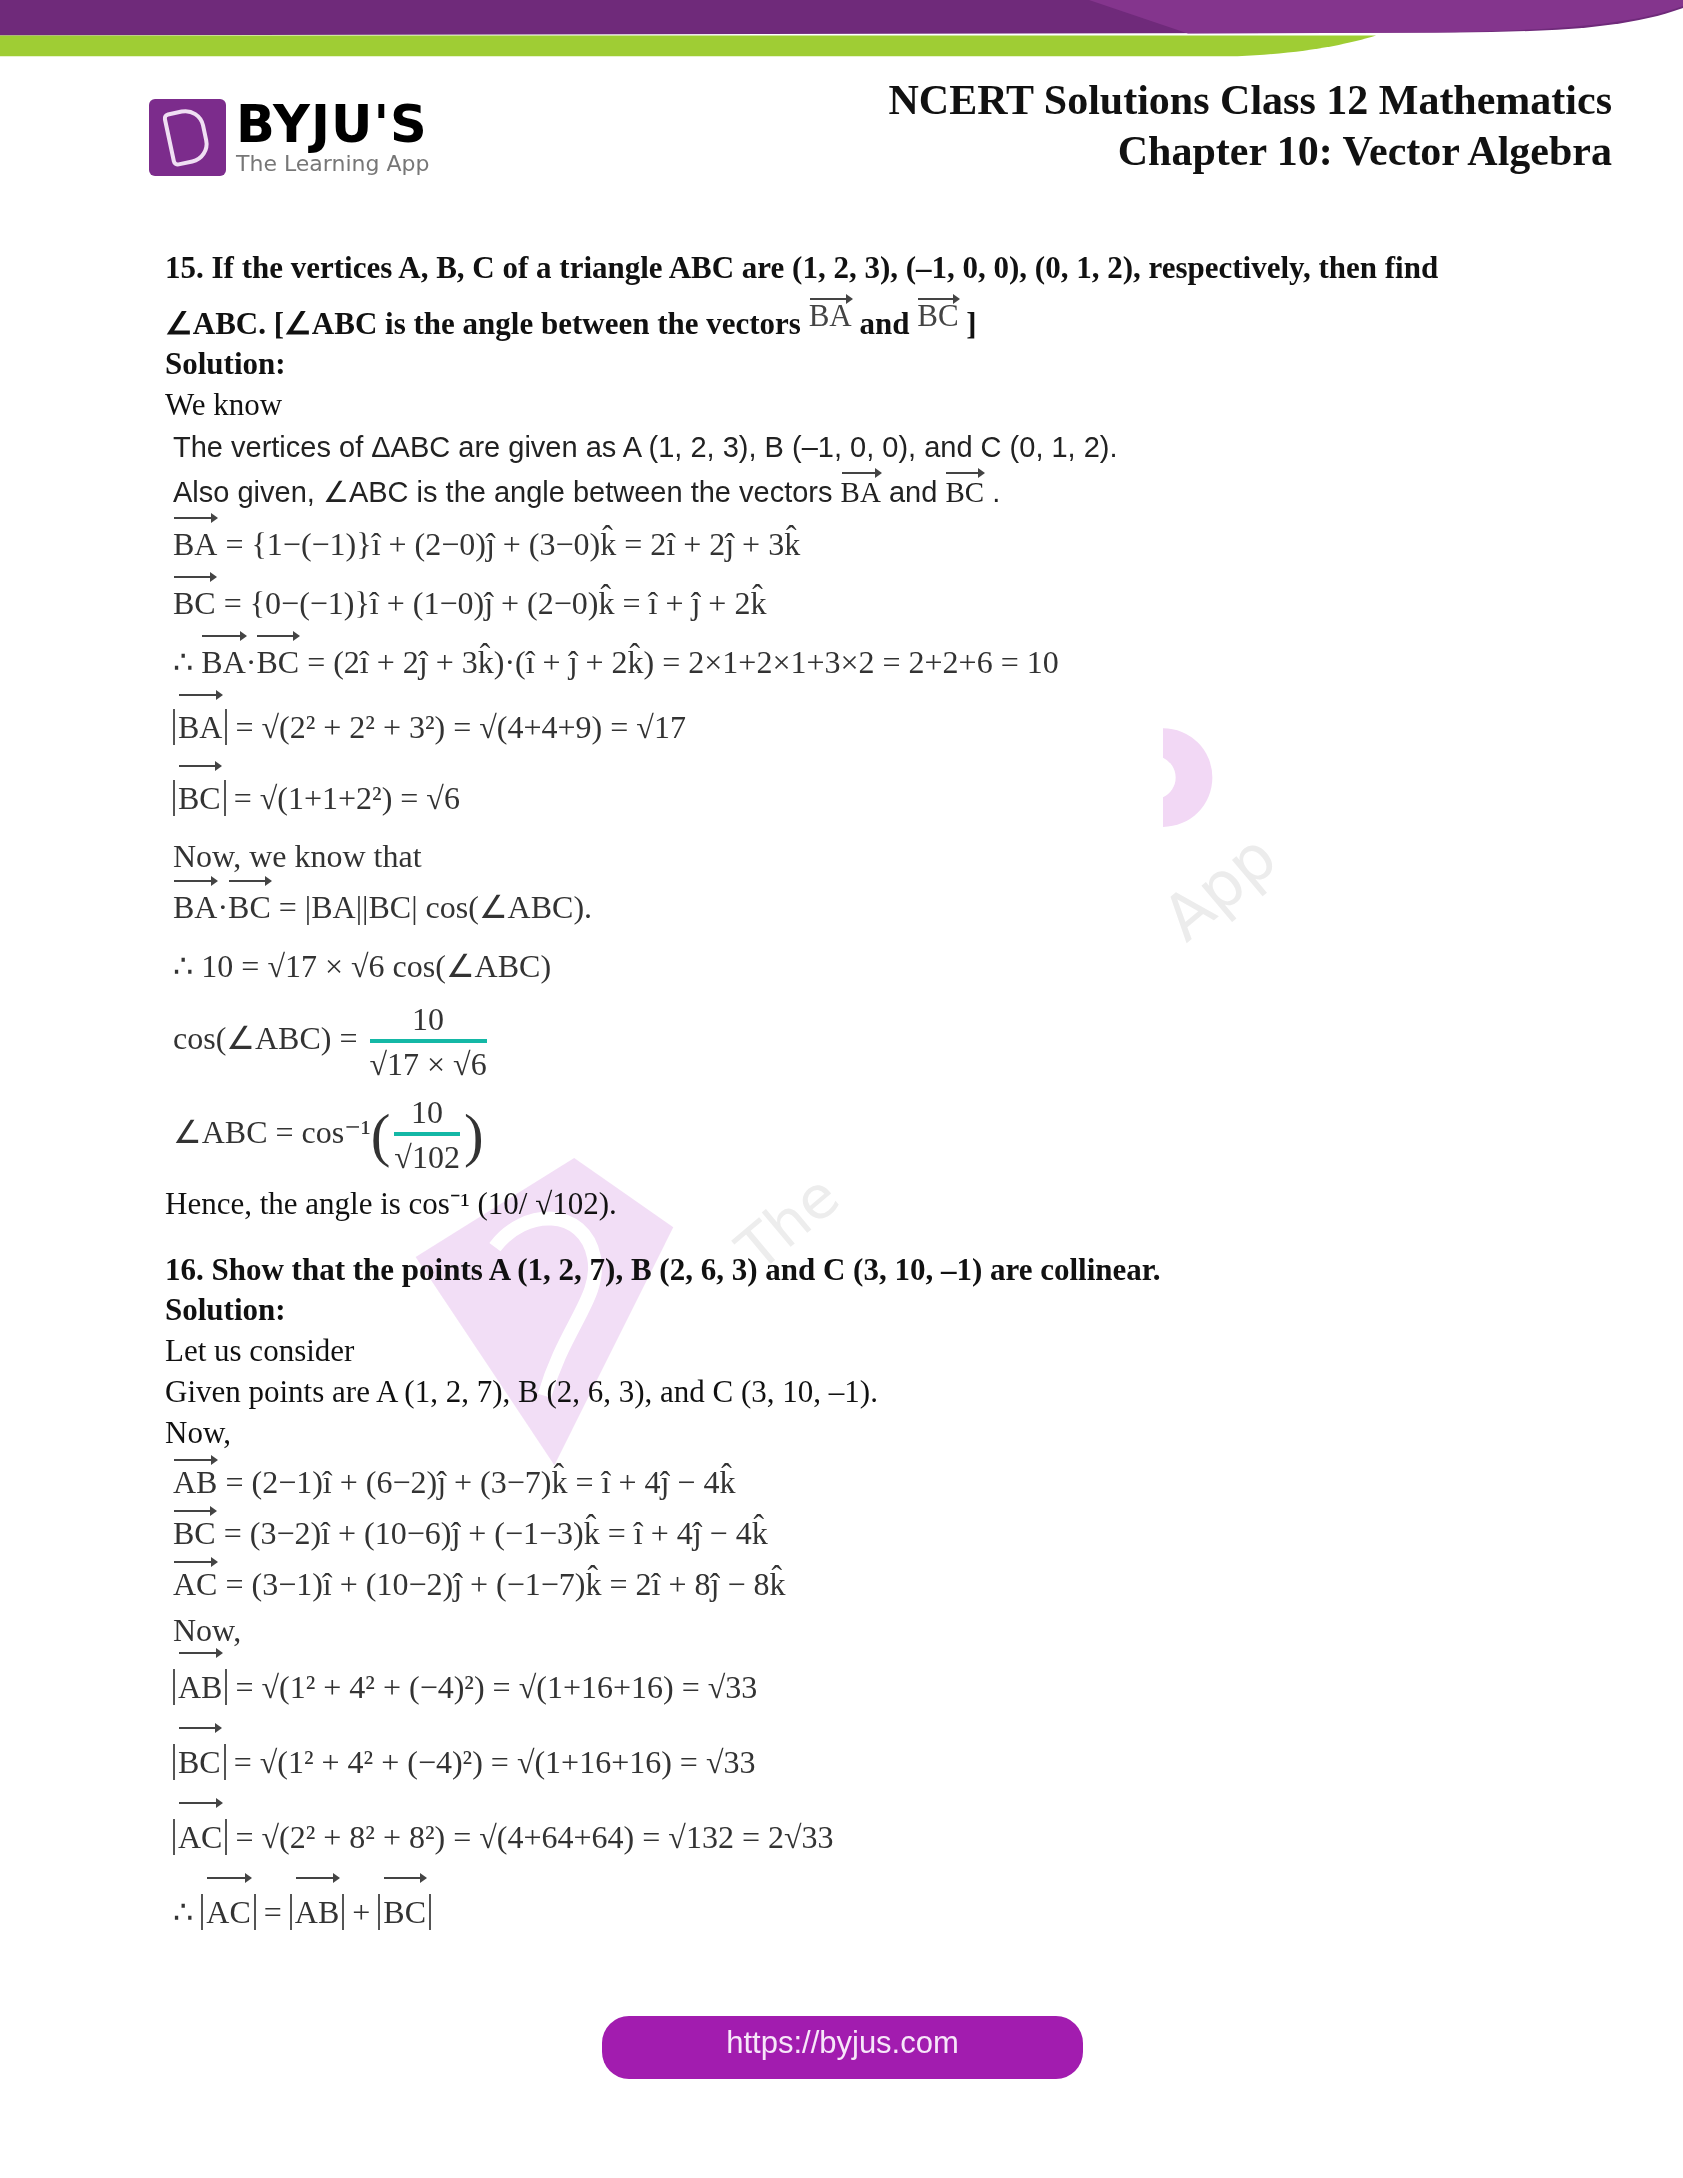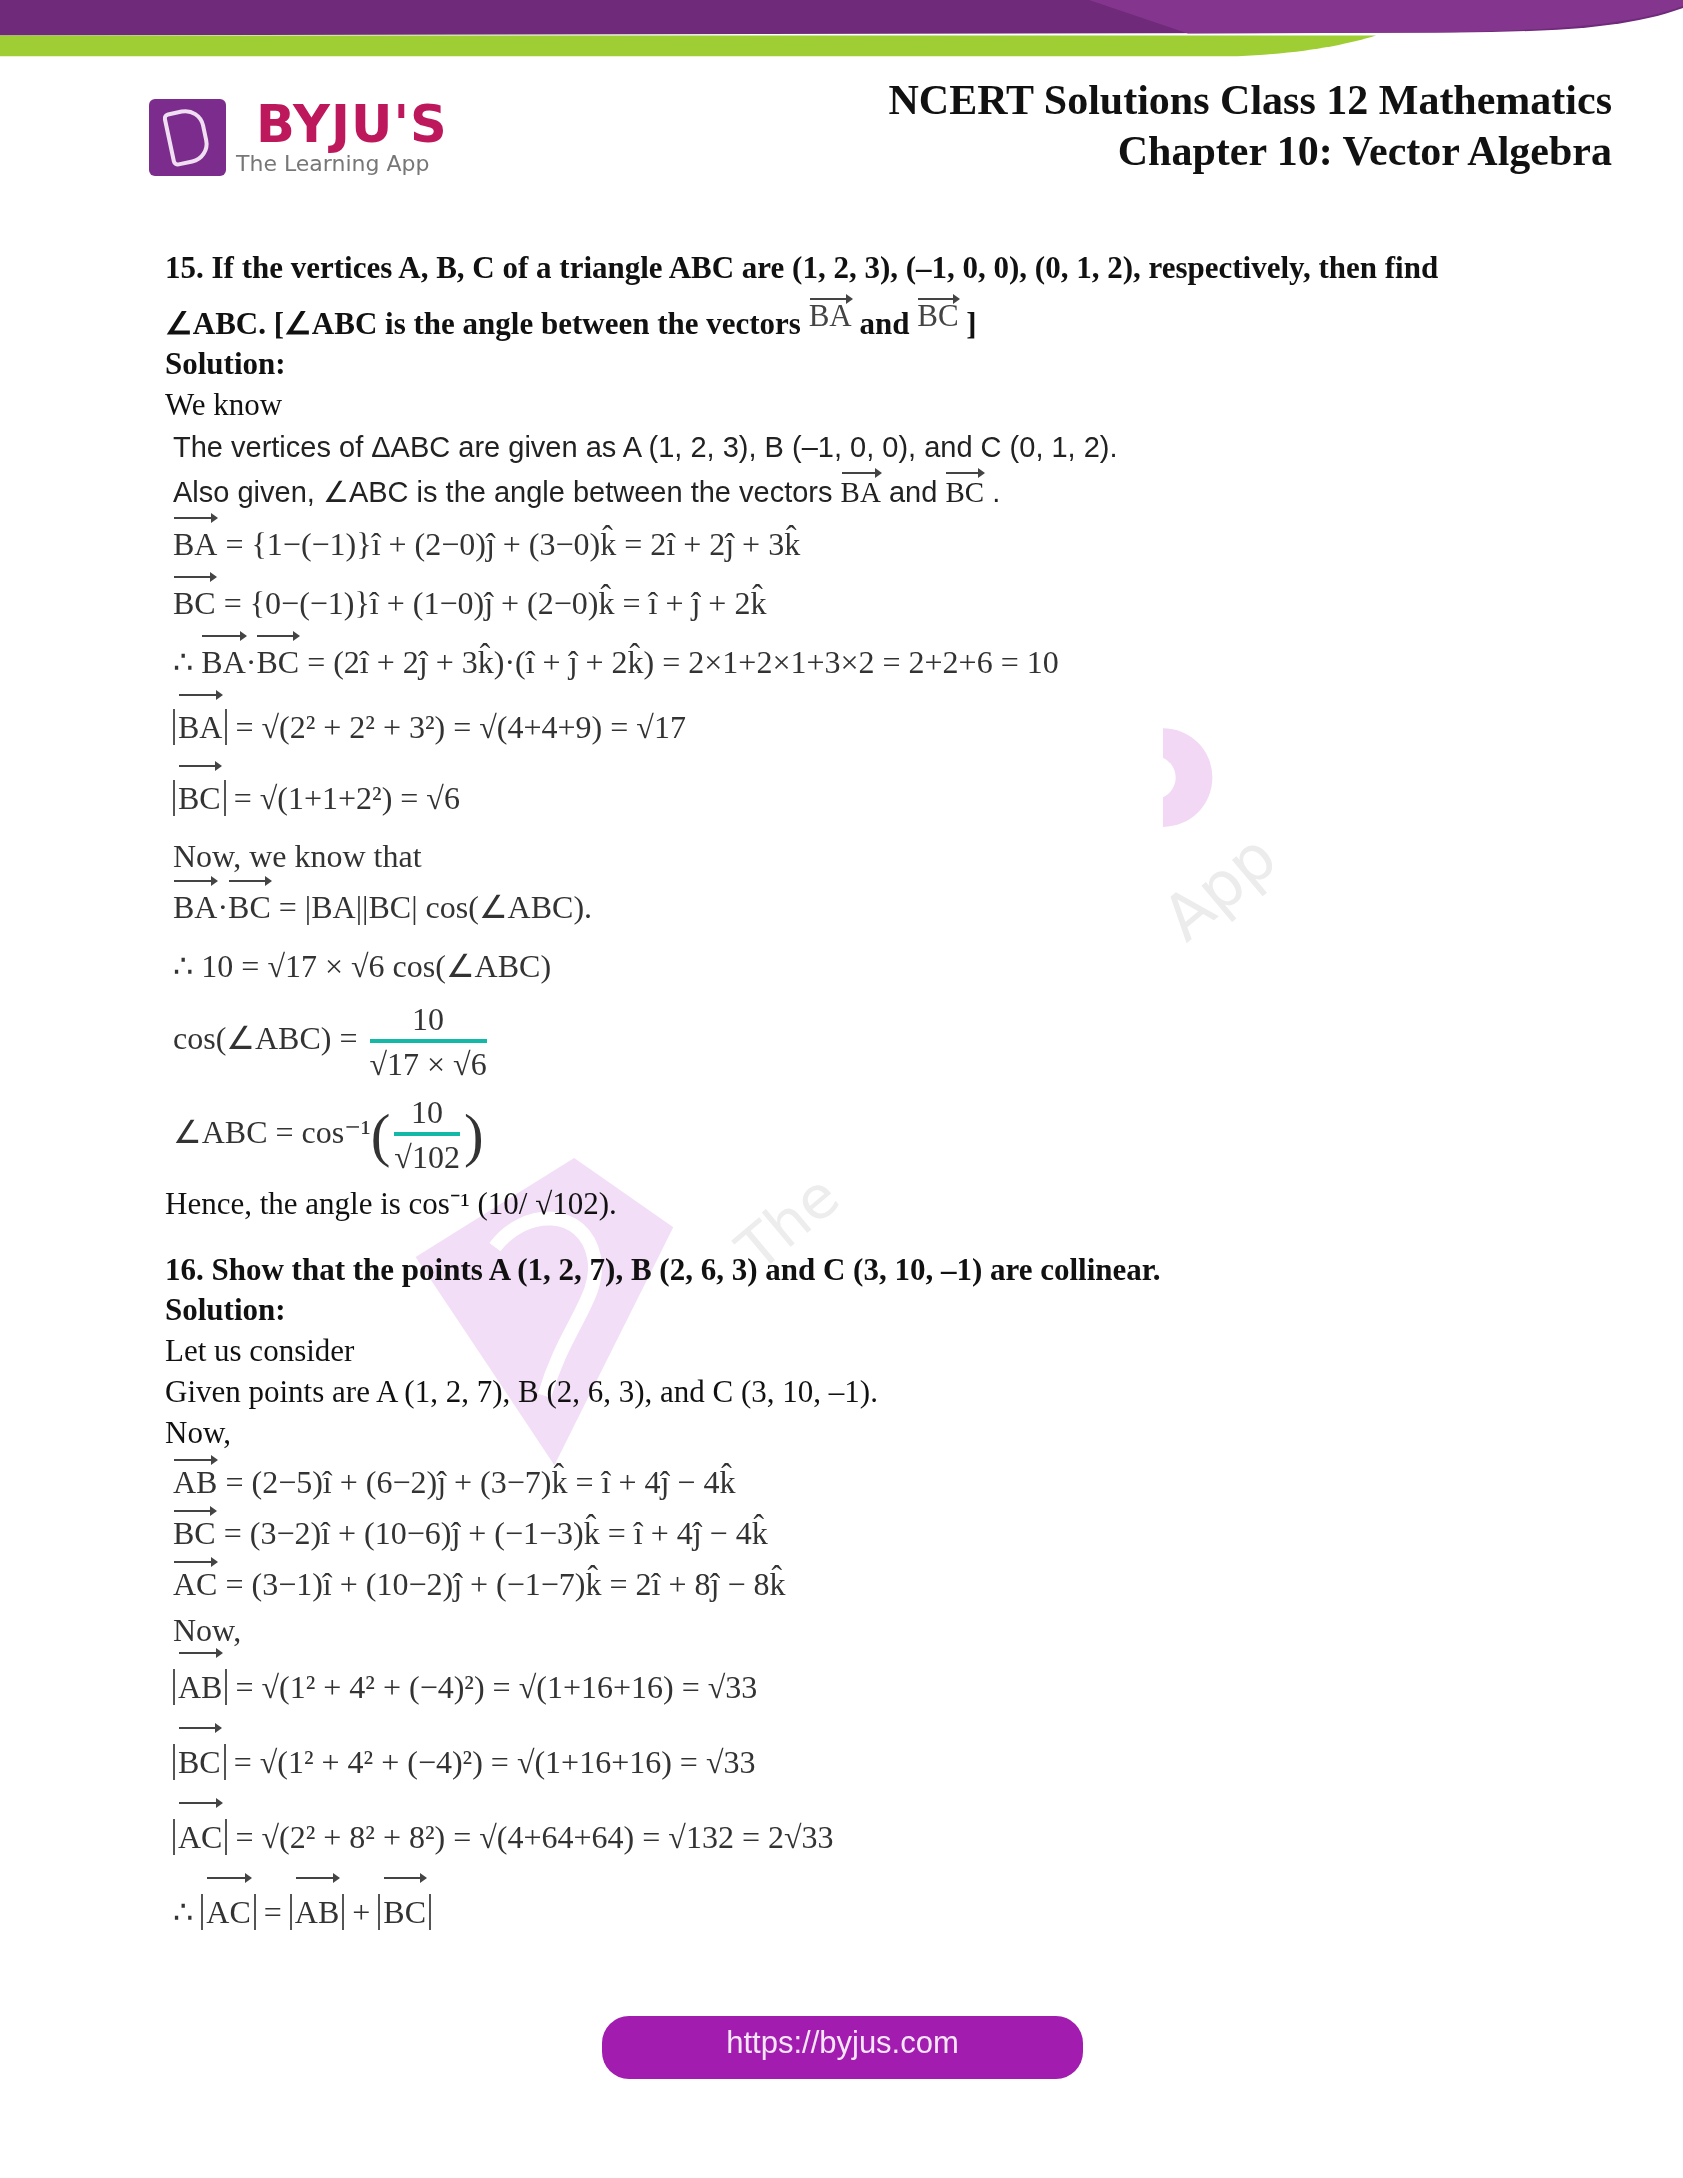--- a/index.html
+++ b/index.html
@@ -2,21 +2,21 @@
 <html><head>
 <meta charset="utf-8">
 <style>
   html, body { margin: 0; padding: 0; }
   body { width: 1683px; height: 2178px; background: #ffffff; position: relative; overflow: hidden; font-family: "Liberation Serif", serif; color: #111; }
   .band { position: absolute; left: 0; top: 0; width: 1683px; height: 69px; }
   .logo { position: absolute; left: 149px; top: 99px; display: flex; align-items: center; }
   .logo-box { width: 77px; height: 77px; background: #7c2c8c; border-radius: 6px; position: relative; }
   .logo-box .b { position: absolute; left: 18px; top: 10px; width: 40px; height: 55px; border: 4px solid #f0dff3; border-radius: 6px 20px 20px 6px; transform: rotate(-12deg); box-sizing: border-box; }
   .logo-text { margin-left: 10px; }
-  .logo-name { font-family: "DejaVu Sans", sans-serif; font-weight: bold; font-size: 51px; color: #be185d; line-height: 51px; letter-spacing: 1px; margin-left: 20px; }
+  .logo-name { font-family: "DejaVu Sans", sans-serif; font-weight: bold; font-size: 51px; color: #000000; line-height: 51px; letter-spacing: 1px; }
   .logo-tag { font-family: "DejaVu Sans", sans-serif; font-size: 22px; color: #777; line-height: 24px; margin-top: 2px; }
   .hdr { position: absolute; right: 71px; top: 75px; text-align: right; font-family: "Liberation Serif", serif; font-weight: bold; font-size: 42px; line-height: 51px; color: #111; }
   .content { position: absolute; left: 165px; top: 248px; width: 1386px; }
   .q { font-weight: bold; font-size: 31px; line-height: 40px; }
   .p { font-size: 31px; line-height: 41px; }
   .sans { font-family: "Liberation Sans", sans-serif; font-size: 29px; line-height: 45px; color: #222; padding-left: 8px; }
   .m { font-family: "Liberation Serif", serif; font-size: 32px; line-height: 59px; color: #333; padding-left: 8px; white-space: nowrap; }
   .vec { position: relative; display: inline-block; }
   .vec::before { content: ""; position: absolute; left: 1px; right: 1px; top: 2px; border-top: 2px solid #444; }
   .vec::after { content: ""; position: absolute; right: -1px; top: -2px; border-left: 7px solid #444; border-top: 5px solid transparent; border-bottom: 5px solid transparent; }
@@ -88,21 +88,21 @@
   <div class="m" style="line-height:95px;"><span>∠ABC = cos⁻¹</span><span style="font-size:59px;vertical-align:middle;">(</span><span class="frac"><span class="n">10</span><span class="d">√102</span></span><span style="font-size:59px;vertical-align:middle;">)</span></div>
   <div class="p">Hence, the angle is cos⁻¹ (10/ √102).</div>
 
   <div class="gap"></div>
 
   <div class="q">16. Show that the points A (1, 2, 7), B (2, 6, 3) and C (3, 10, –1) are collinear.</div>
   <div class="q">Solution:</div>
   <div class="p">Let us consider</div>
   <div class="p">Given points are A (1, 2, 7), B (2, 6, 3), and C (3, 10, –1).</div>
   <div class="p">Now,</div>
-  <div class="m" style="line-height:51px;margin-top:4px;"><span class="vec">AB</span><span> = (2−5)î + (6−2)ĵ + (3−7)k̂ = î + 4ĵ − 4k̂</span></div>
+  <div class="m" style="line-height:51px;margin-top:4px;"><span class="vec">AB</span><span> = (2−1)î + (6−2)ĵ + (3−7)k̂ = î + 4ĵ − 4k̂</span></div>
   <div class="m" style="line-height:51px;"><span class="vec">BC</span><span> = (3−2)î + (10−6)ĵ + (−1−3)k̂ = î + 4ĵ − 4k̂</span></div>
   <div class="m" style="line-height:51px;"><span class="vec">AC</span><span> = (3−1)î + (10−2)ĵ + (−1−7)k̂ = 2î + 8ĵ − 8k̂</span></div>
   <div class="m" style="line-height:40px;">Now,</div>
   <div class="m" style="line-height:75px;"><span class="abs"><span class="vec">AB</span></span><span> = √(1² + 4² + (−4)²) = √(1+16+16) = √33</span></div>
   <div class="m" style="line-height:75px;"><span class="abs"><span class="vec">BC</span></span><span> = √(1² + 4² + (−4)²) = √(1+16+16) = √33</span></div>
   <div class="m" style="line-height:75px;"><span class="abs"><span class="vec">AC</span></span><span> = √(2² + 8² + 8²) = √(4+64+64) = √132 = 2√33</span></div>
   <div class="m" style="line-height:75px;"><span>∴ </span><span class="abs"><span class="vec">AC</span></span><span> = </span><span class="abs"><span class="vec">AB</span></span><span> + </span><span class="abs"><span class="vec">BC</span></span></div>
 </div>
 
 <a class="footer-pill">https://byjus.com</a>

